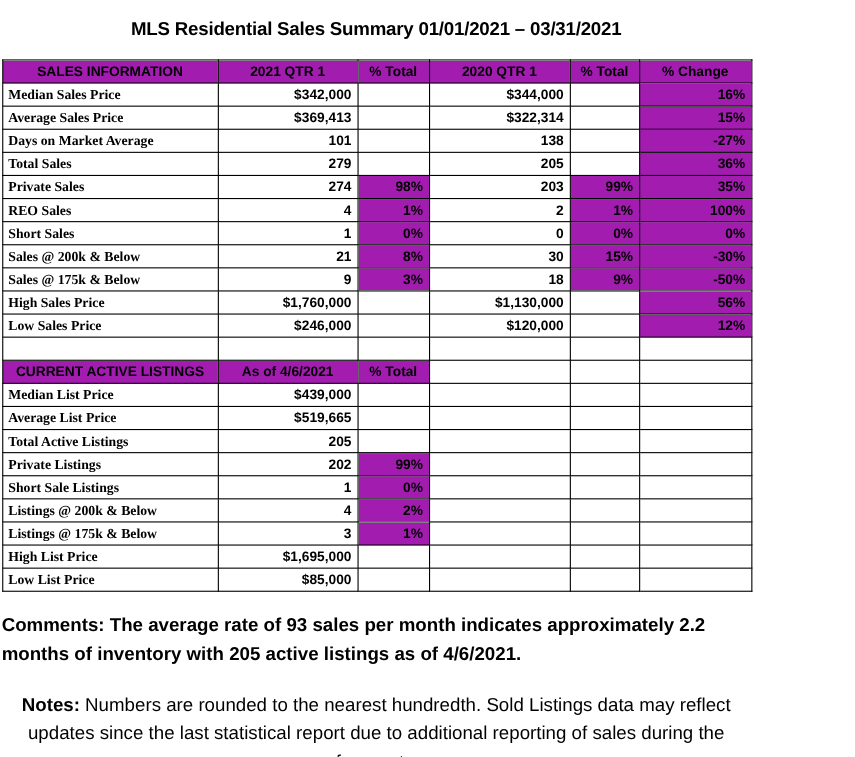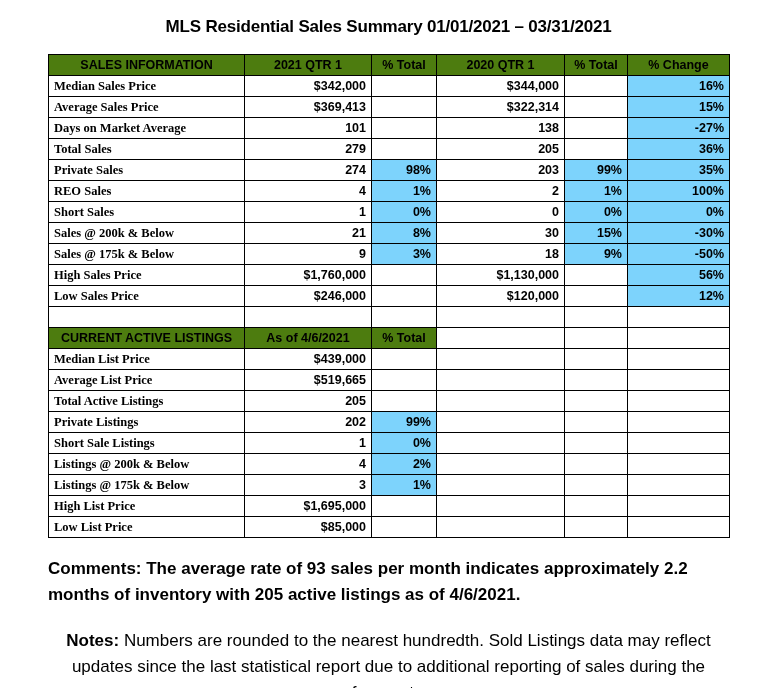--- a/index.html
+++ b/index.html
@@ -9,21 +9,21 @@
   }
   body {
     width: 777px;
     height: 688px;
     font-family: "Liberation Sans", sans-serif;
     color: #000000;
     overflow: hidden;
   }
   .page {
     position: relative;
-    width: 777px;
+    width: 684px;
     height: 688px;
     box-sizing: border-box;
   }
   .title {
     text-align: center;
     font-size: 17px;
     font-weight: bold;
     letter-spacing: -0.2px;
     padding-top: 17px;
     padding-bottom: 0px;
@@ -49,32 +49,32 @@
   }
   
   col.c1 { width: 196px; }
   col.c2 { width: 127px; }
   col.c3 { width: 65px; }
   col.c4 { width: 128px; }
   col.c5 { width: 63px; }
   col.c6 { width: 102px; }
 
   .hdr {
-    background: #4d7c0f;
+    background: #a21caf;
     text-align: center;
   }
   .lbl {
     text-align: left;
     font-family: Liberation Serif, serif;
   }
   .num {
     text-align: right;
   }
   .green {
-    background: #7dd3fc;
+    background: #a21caf;
   }
   tr.spacer td {
     height: 20px;
   }
   .footer {
     width: 681px;
     margin: 0 auto;
     padding-top: 18px;
     font-size: 17px;
     line-height: 1.55;

